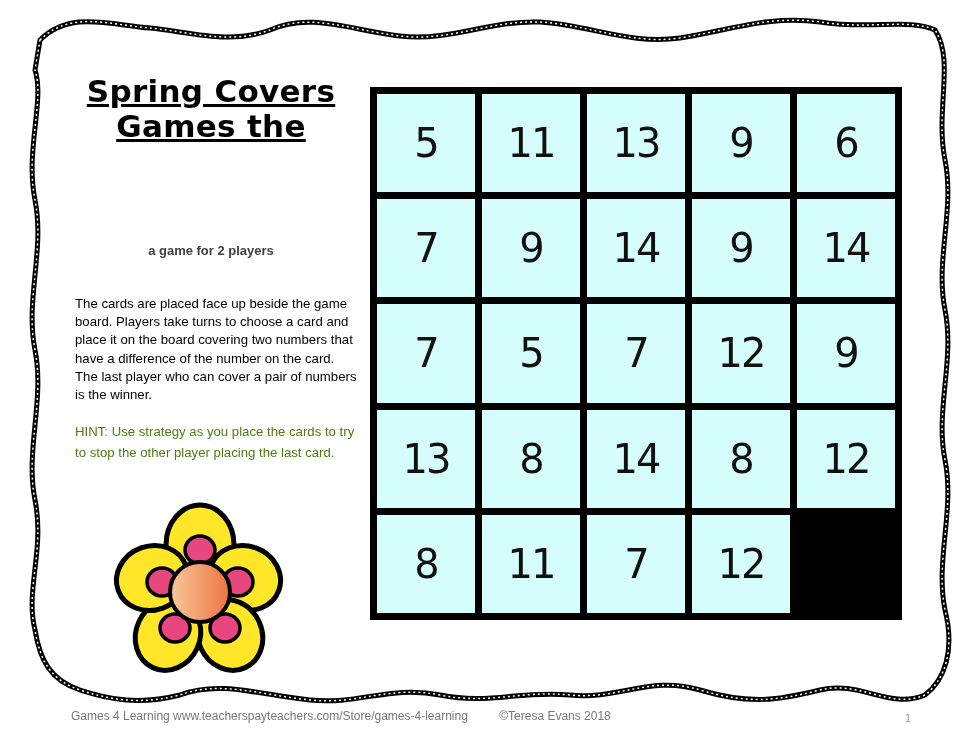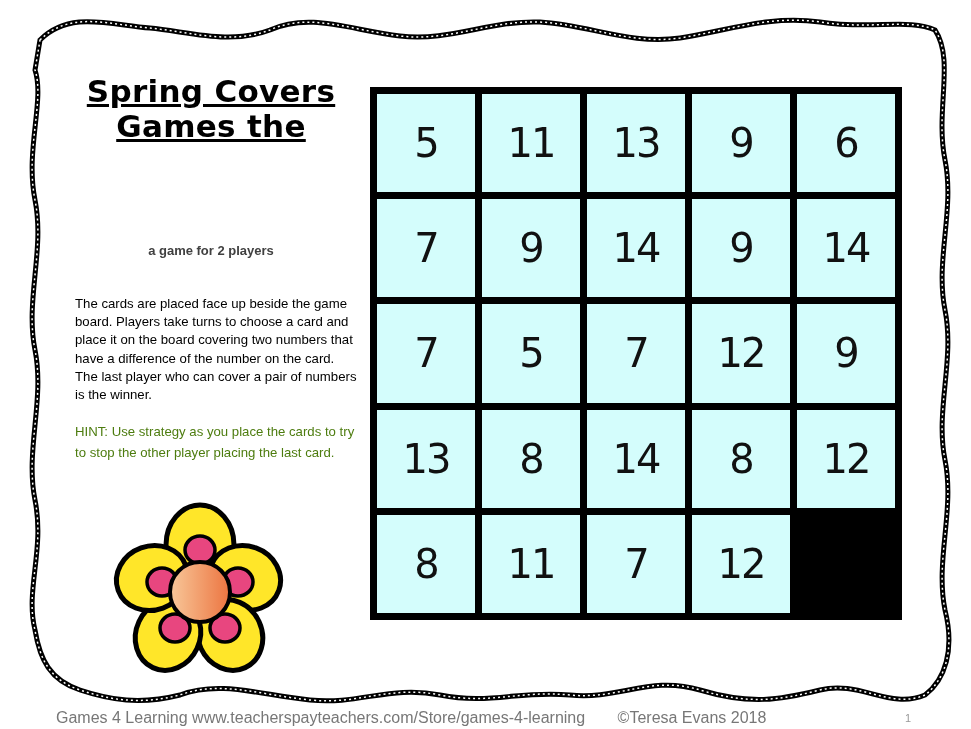--- a/index.html
+++ b/index.html
@@ -25,21 +25,21 @@
     background:#000; box-sizing:border-box; padding:7px;
     display:grid; grid-template-columns:repeat(5, 1fr); grid-template-rows:repeat(5,1fr); gap:7px;
   }
   .cell {
     background:#d4fdfc; display:flex; align-items:center; justify-content:center;
     font-family:"DejaVu Sans", sans-serif; font-size:40px; color:#111; font-weight:normal;
     letter-spacing:-2px;
   }
   .flower { position:absolute; left:110px; top:500px; width:180px; height:180px; }
   .footer {
-    position:absolute; left:56px; top:709px; font-size:16px; color:#777; white-space:nowrap;
+    position:absolute; left:71px; top:709px; font-size:12px; color:#777; white-space:nowrap;
   }
   .footer .copy { margin-left:28px; }
   .page-num { position:absolute; left:905px; top:712px; font-size:11px; color:#999; }
 </style>
 </head>
 <body>
 
 <svg class="frame" viewBox="0 0 971 729">
   <path d="M40,40 C70,10 110,25 150,28 C190,32 230,45 270,30 C310,12 350,30 400,36 C450,42 490,20 540,22 C590,25 630,45 680,38 C730,30 770,15 820,22 C870,30 910,18 935,30
            C955,60 935,110 945,160 C955,210 935,260 945,310 C955,360 935,410 945,460 C955,510 935,560 945,610 C955,650 945,680 925,695

